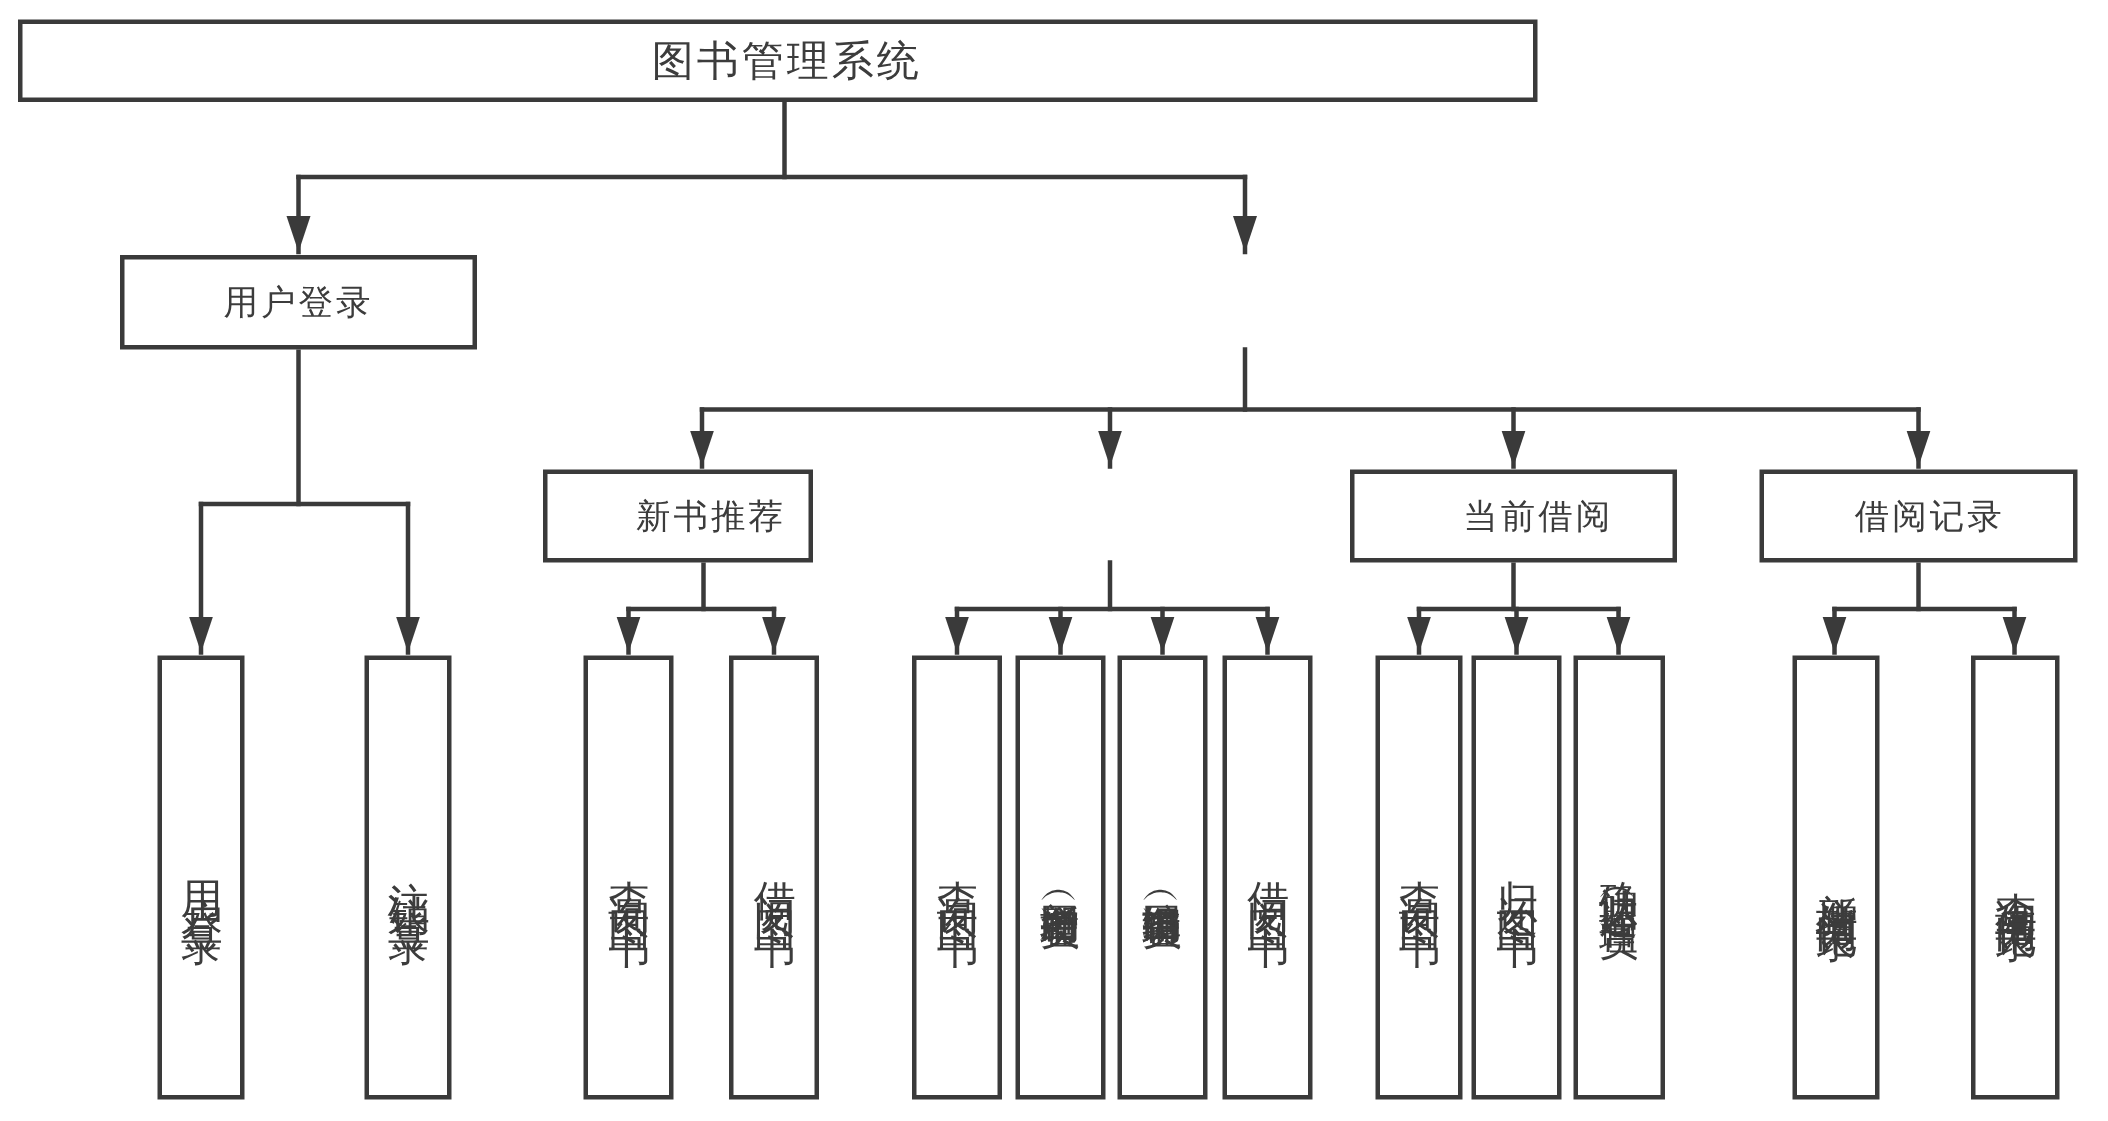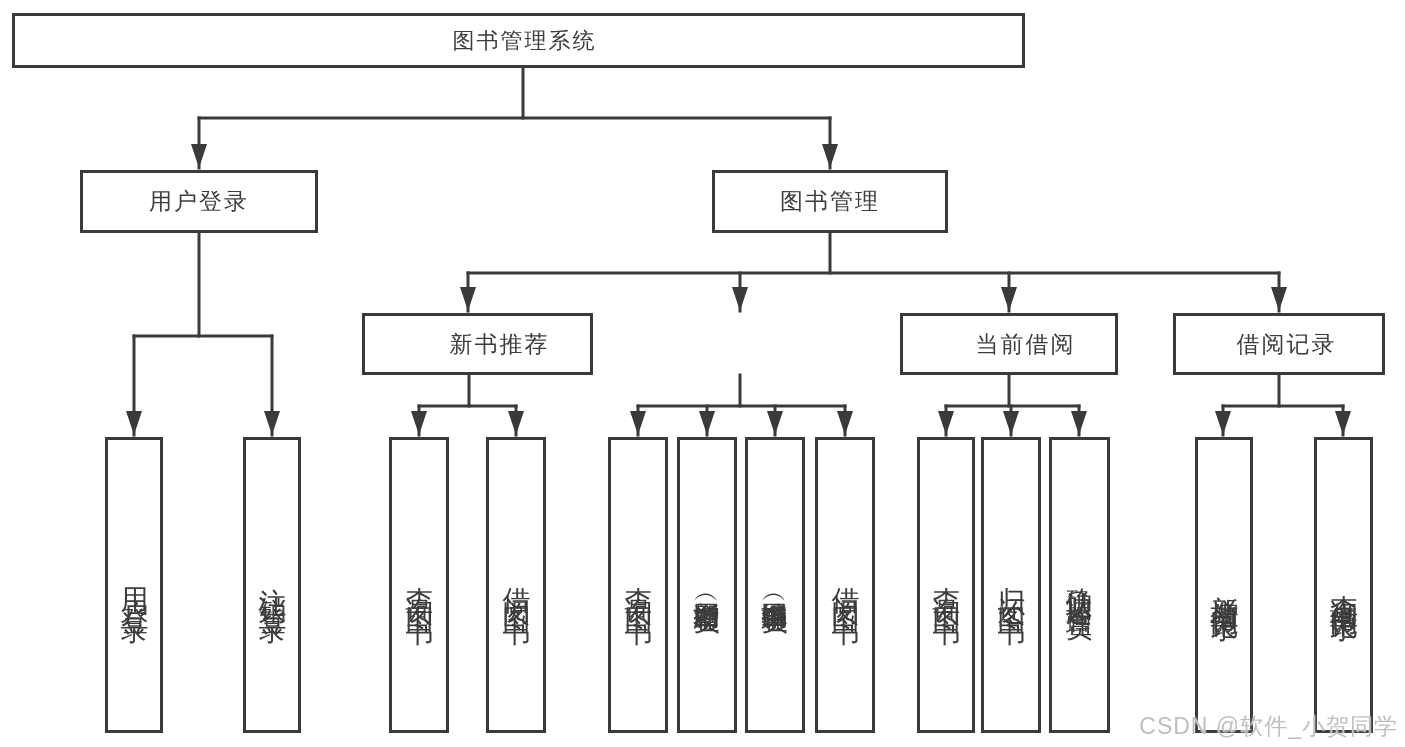--- a/index.html
+++ b/index.html
@@ -25,21 +25,21 @@
     align-items: center;
     justify-content: center;
     color: #3c3c3c;
     z-index: 1;
   }
   .hbox {
     font-size: 23px;
     letter-spacing: 2px;
     white-space: nowrap;
   }
-  .hbox.root { font-size: 22px; padding-left: 12px; }
+  .hbox.root { font-size: 28px; padding-left: 12px; }
   .vbox span {
     writing-mode: vertical-rl;
     text-orientation: mixed;
     line-height: 1;
     white-space: nowrap;
   }
   .vbox.s4 span { font-size: 28px; letter-spacing: 10px; }
   .vbox.s6 span { font-size: 28px; letter-spacing: 4px; }
   .vbox.s8 span { font-size: 26px; letter-spacing: 4px; }
   .vbox.s9 span { font-size: 26px; letter-spacing: 1px; }
@@ -106,23 +106,22 @@
       <line x1="1279" y1="375" x2="1279" y2="406"></line>
       <line x1="1223" y1="406" x2="1343" y2="406"></line>
       <line x1="1223" y1="406" x2="1223" y2="435" marker-end="url(#arw)"></line>
       <line x1="1343" y1="406" x2="1343" y2="435" marker-end="url(#arw)"></line>
     </g>
   </svg>
 
   <div class="node hbox root" style="left:12px; top:13px; width:1013px; height:55px;">图书管理系统</div>
 
   <div class="node hbox" style="left:80px; top:170px; width:238px; height:63px;">用户登录</div>
-  <div class="node hbox" style="left:712px; top:170px; width:236px; height:63px;">图书管理</div>
 
-  <div class="node hbox" style="left:362px; top:313px; width:231px; height:62px;padding-left:44px;">新书推荐</div>
+  <div class="node hbox" style="left:362px; top:313px; width:180px; height:62px;padding-left:44px;">新书推荐</div>
   <div class="node hbox" style="left:900px; top:313px; width:218px; height:62px;padding-left:33px;">当前借阅</div>
   <div class="node hbox" style="left:1173px; top:313px; width:212px; height:62px;padding-left:15px;">借阅记录</div>
 
   <div class="node vbox s4" style="left:105px; top:437px; width:58px; height:296px;">
     <span>用户登录</span>
   </div>
   <div class="node vbox s4" style="left:243px; top:437px; width:58px; height:296px;">
     <span>注销登录</span>
   </div>
 
@@ -156,15 +155,14 @@
     <span>确认归还（管理员）</span>
   </div>
 
   <div class="node vbox s6" style="left:1195px; top:437px; width:58px; height:296px;">
     <span>新增借阅记录</span>
   </div>
   <div class="node vbox s6" style="left:1314px; top:437px; width:59px; height:296px;">
     <span>查询借阅记录</span>
   </div>
 
-  <div class="watermark">CSDN @软件_小贺同学</div>
 
 </div>
 
 </body></html>

